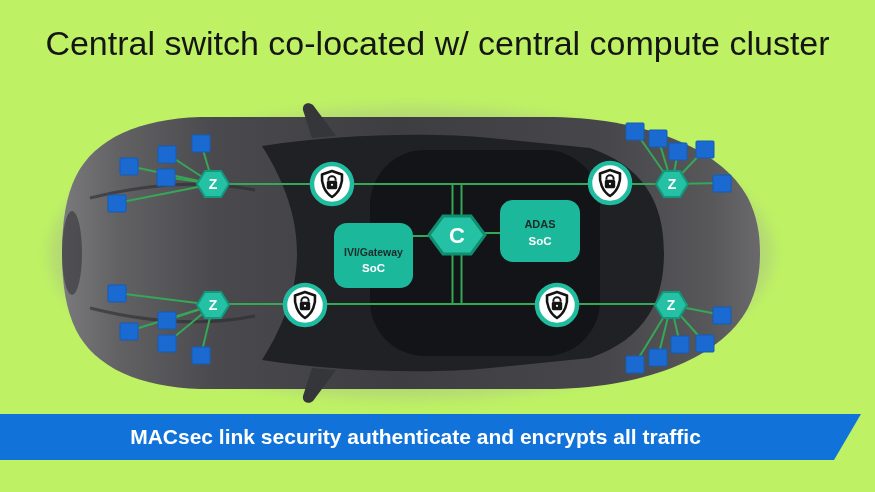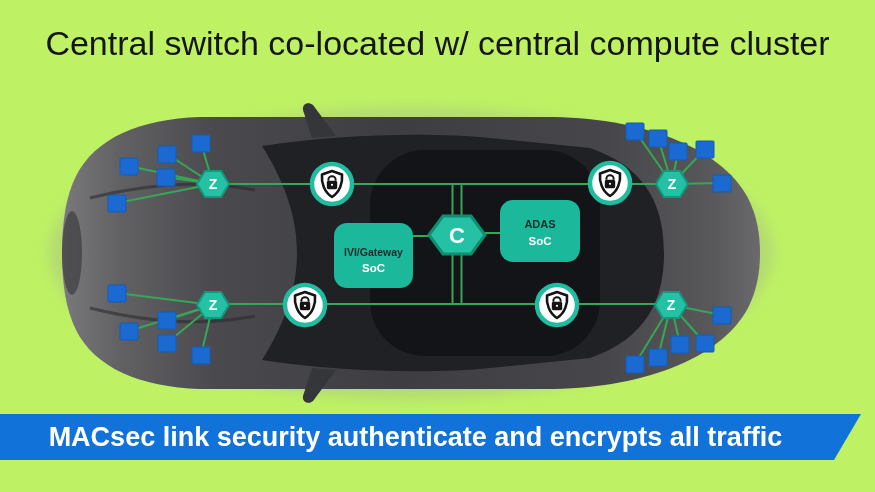--- a/index.html
+++ b/index.html
@@ -13,21 +13,21 @@
     letter-spacing:0px;white-space:nowrap;
   }
   #diagram-svg{position:absolute;top:0;left:0;}
   #banner{
     position:absolute;left:0;top:414px;width:861px;height:46px;
     background:#1173d9;
     clip-path:polygon(0 0,100% 0,calc(100% - 27px) 100%,0 100%);
     display:flex;align-items:center;justify-content:center;
   }
   #banner span{
-    color:#fff;font-size:27px;font-weight:700;white-space:nowrap;
+    color:#fff;font-size:21px;font-weight:700;white-space:nowrap;
     padding-right:30px;
   }
   text{font-family:"Liberation Sans",sans-serif;}
 </style>
 </head>
 <body>
 
 <div id="page">
 
   <div id="title">Central switch co-located w/ central compute cluster</div>

